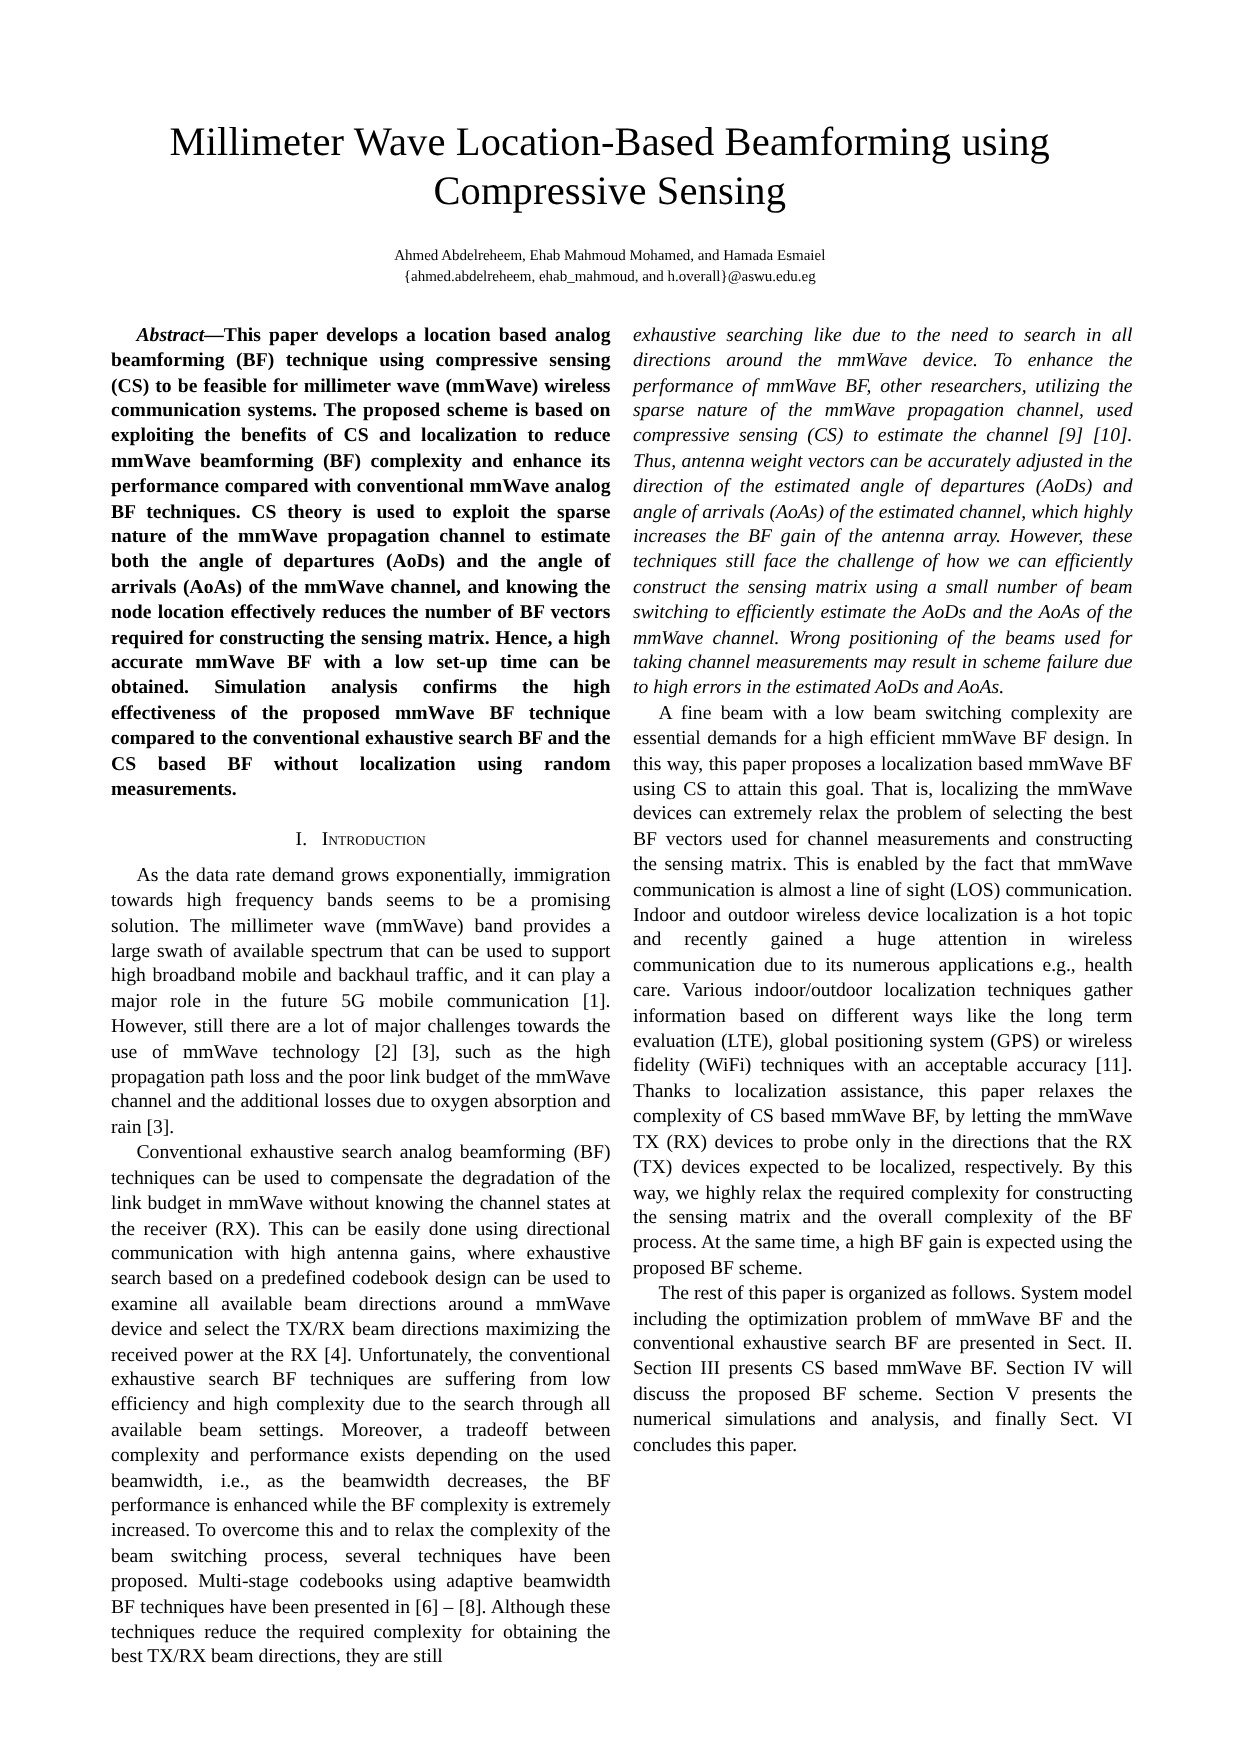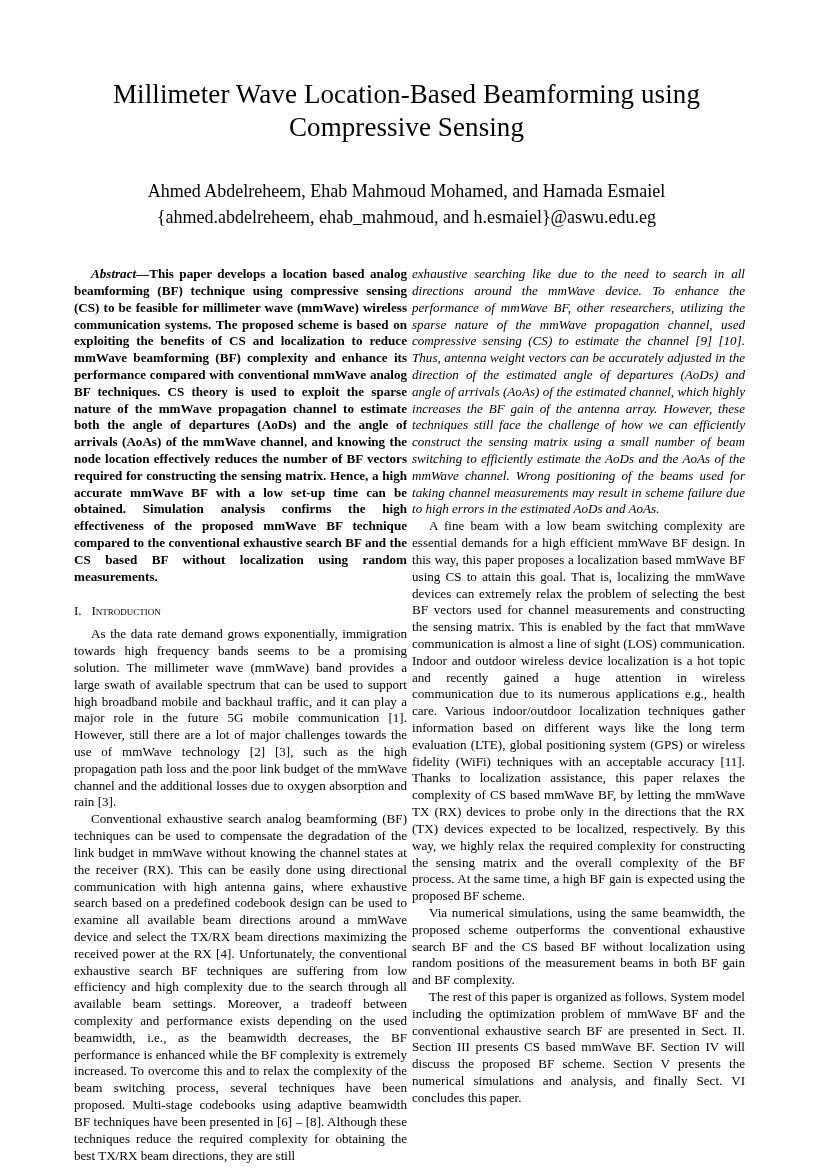--- a/index.html
+++ b/index.html
@@ -26,31 +26,31 @@
     text-align: center;
     font-size: 27px;
     line-height: 1.22;
     font-weight: normal;
     margin: 0 auto;
     width: 94%;
     letter-spacing: 0.1px;
   }
   .authors {
     text-align: center;
-    font-size: 18px;
+    font-size: 10px;
     line-height: 1.45;
-    margin-top: 34px;
+    margin-top: 20px;
   }
   .authors div {
     margin: 0;
   }
   .columns {
     display: flex;
-    margin-top: 36px;
-    column-gap: 5px;
+    margin-top: 22px;
+    column-gap: 15px;
   }
   .col {
     width: 333px;
     flex: 0 0 333px;
   }
   p {
     margin: 0;
     font-size: 13.1px;
     line-height: 1.285;
     text-align: justify;
@@ -59,20 +59,21 @@
   }
   p.abstract {
     font-weight: bold;
     text-indent: 17px;
   }
   .abstract-lead {
     font-style: italic;
     font-weight: bold;
   }
   .sec-head {
+    text-align: center;
     font-size: 13.1px;
     margin: 17px 0 7px 0;
     text-indent: 0;
     font-variant: small-caps;
   }
   .sec-num {
     font-variant: normal;
   }
   .noindent {
     text-indent: 0;
@@ -81,35 +82,34 @@
 </style>
 </head>
 <body>
 
 <div class="page">
 
   <h1 class="title">Millimeter Wave Location-Based Beamforming using Compressive Sensing</h1>
 
   <div class="authors">
     <div>Ahmed Abdelreheem, Ehab Mahmoud Mohamed, and Hamada Esmaiel</div>
-    <div>{ahmed.abdelreheem, ehab_mahmoud, and h.esmaiel}@aswu.edu.eg</div>
+    <div>{ahmed.abdelreheem, ehab_mahmoud, and h.overall}@aswu.edu.eg</div>
   </div>
 
   <div class="columns">
 
     <div class="col">
       <p class="abstract"><span class="abstract-lead">Abstract—</span><span>This paper develops a location based analog beamforming (BF) technique using compressive sensing (CS) to be feasible for millimeter wave (mmWave) wireless communication systems. The proposed scheme is based on exploiting the benefits of CS and localization to reduce mmWave beamforming (BF) complexity and enhance its performance compared with conventional mmWave analog BF techniques. CS theory is used to exploit the sparse nature of the mmWave propagation channel to estimate both the angle of departures (AoDs) and the angle of arrivals (AoAs) of the mmWave channel, and knowing the node location effectively reduces the number of BF vectors required for constructing the sensing matrix. Hence, a high accurate mmWave BF with a low set-up time can be obtained. Simulation analysis confirms the high effectiveness of the proposed mmWave BF technique compared to the conventional exhaustive search BF and the CS based BF without localization using random measurements.</span></p>
 
       <p class="sec-head"><span class="sec-num">I.</span>&nbsp;&nbsp;&nbsp;<span>Introduction</span></p>
 
       <p>As the data rate demand grows exponentially, immigration towards high frequency bands seems to be a promising solution. The millimeter wave (mmWave) band provides a large swath of available spectrum that can be used to support high broadband mobile and backhaul traffic, and it can play a major role in the future 5G mobile communication [1]. However, still there are a lot of major challenges towards the use of mmWave technology [2] [3], such as the high propagation path loss and the poor link budget of the mmWave channel and the additional losses due to oxygen absorption and rain [3].</p>
       <p>Conventional exhaustive search analog beamforming (BF) techniques can be used to compensate the degradation of the link budget in mmWave without knowing the channel states at the receiver (RX). This can be easily done using directional communication with high antenna gains, where exhaustive search based on a predefined codebook design can be used to examine all available beam directions around a mmWave device and select the TX/RX beam directions maximizing the received power at the RX [4]. Unfortunately, the conventional exhaustive search BF techniques are suffering from low efficiency and high complexity due to the search through all available beam settings. Moreover, a tradeoff between complexity and performance exists depending on the used beamwidth, i.e., as the beamwidth decreases, the BF performance is enhanced while the BF complexity is extremely increased. To overcome this and to relax the complexity of the beam switching process, several techniques have been proposed. Multi-stage codebooks using adaptive beamwidth BF techniques have been presented in [6] – [8]. Although these techniques reduce the required complexity for obtaining the best TX/RX beam directions, they are still</p>
     </div>
 
     <div class="col">
       <p class="noindent">exhaustive searching like due to the need to search in all directions around the mmWave device. To enhance the performance of mmWave BF, other researchers, utilizing the sparse nature of the mmWave propagation channel, used compressive sensing (CS) to estimate the channel [9] [10]. Thus, antenna weight vectors can be accurately adjusted in the direction of the estimated angle of departures (AoDs) and angle of arrivals (AoAs) of the estimated channel, which highly increases the BF gain of the antenna array. However, these techniques still face the challenge of how we can efficiently construct the sensing matrix using a small number of beam switching to efficiently estimate the AoDs and the AoAs of the mmWave channel. Wrong positioning of the beams used for taking channel measurements may result in scheme failure due to high errors in the estimated AoDs and AoAs.</p>
       <p>A fine beam with a low beam switching complexity are essential demands for a high efficient mmWave BF design. In this way, this paper proposes a localization based mmWave BF using CS to attain this goal. That is, localizing the mmWave devices can extremely relax the problem of selecting the best BF vectors used for channel measurements and constructing the sensing matrix. This is enabled by the fact that mmWave communication is almost a line of sight (LOS) communication. Indoor and outdoor wireless device localization is a hot topic and recently gained a huge attention in wireless communication due to its numerous applications e.g., health care. Various indoor/outdoor localization techniques gather information based on different ways like the long term evaluation (LTE), global positioning system (GPS) or wireless fidelity (WiFi) techniques with an acceptable accuracy [11]. Thanks to localization assistance, this paper relaxes the complexity of CS based mmWave BF, by letting the mmWave TX (RX) devices to probe only in the directions that the RX (TX) devices expected to be localized, respectively. By this way, we highly relax the required complexity for constructing the sensing matrix and the overall complexity of the BF process. At the same time, a high BF gain is expected using the proposed BF scheme.</p>
-      <p>Via numerical simulations, using the same beamwidth, the proposed scheme outperforms the conventional exhaustive search BF and the CS based BF without localization using random positions of the measurement beams in both BF gain and BF complexity.</p>
       <p>The rest of this paper is organized as follows. System model including the optimization problem of mmWave BF and the conventional exhaustive search BF are presented in Sect. II. Section III presents CS based mmWave BF. Section IV will discuss the proposed BF scheme. Section V presents the numerical simulations and analysis, and finally Sect. VI concludes this paper.</p>
     </div>
 
   </div>
 </div>
 
 </body></html>

